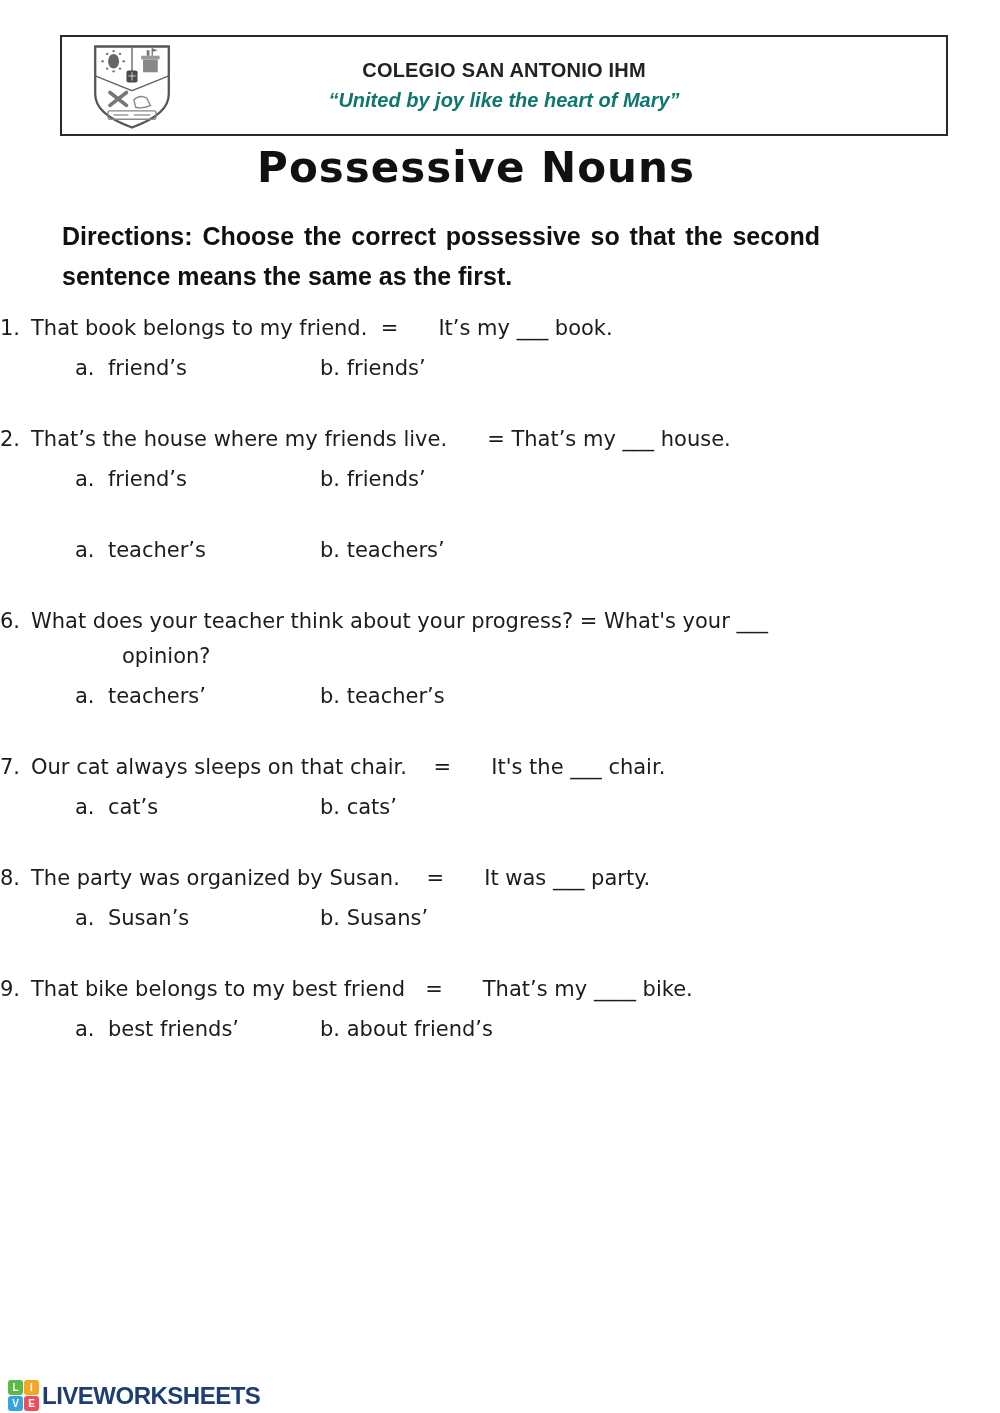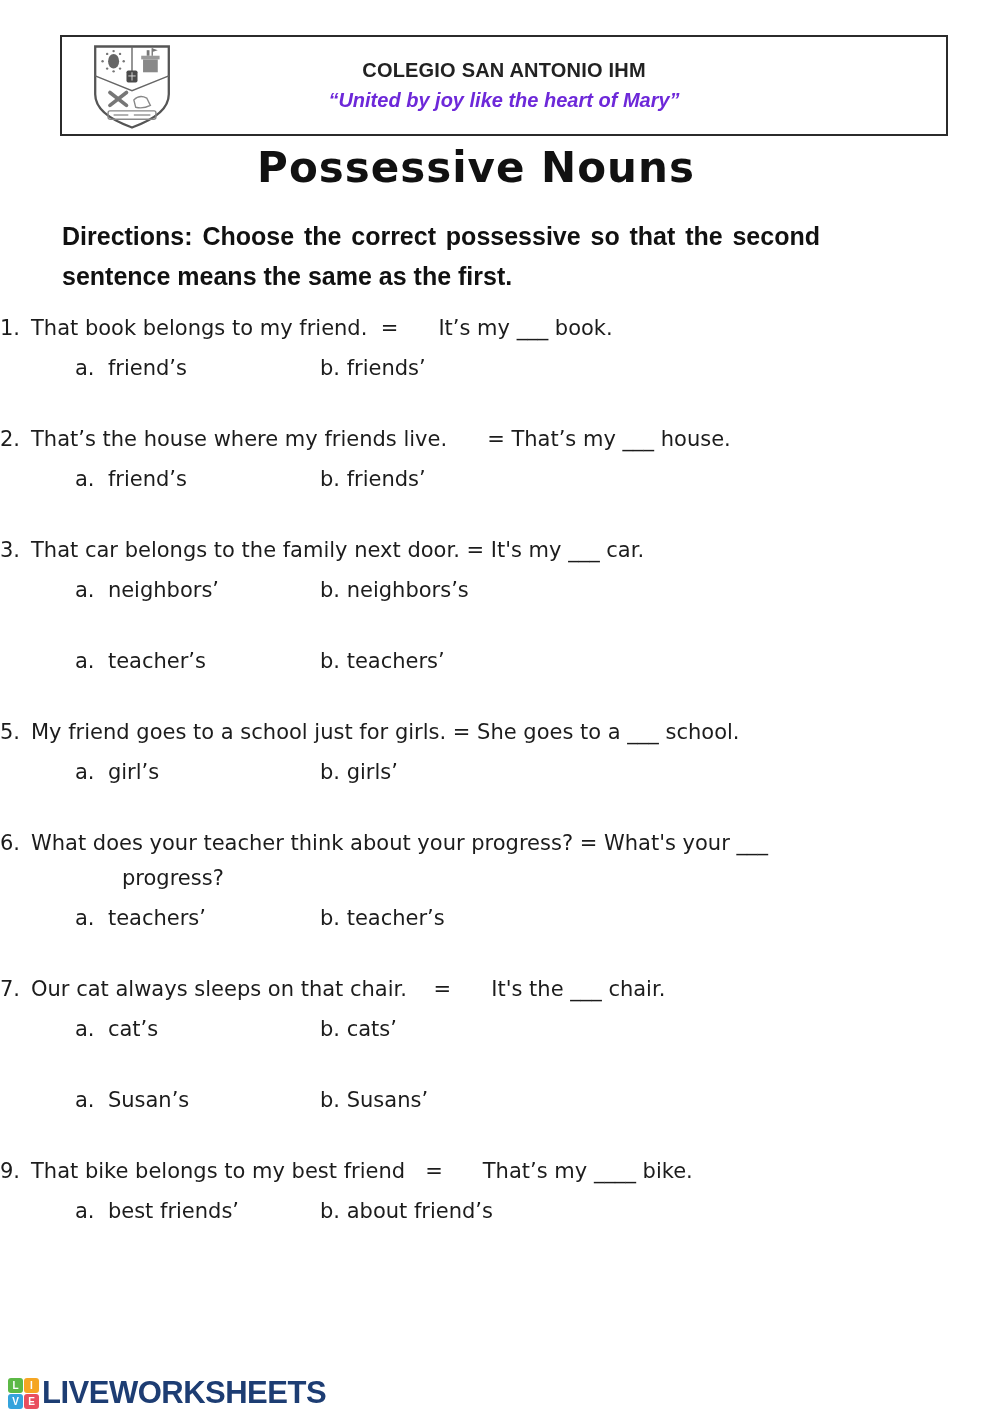--- a/index.html
+++ b/index.html
@@ -30,21 +30,21 @@
     display:flex; flex-direction:column; justify-content:center; align-items:center;
     text-align:center;
   }
   .school-name{
     font-family:"Liberation Sans",sans-serif;
     font-size:20px; font-weight:bold; color:#222;
     letter-spacing:0.2px;
   }
   .motto{
     font-family:"Liberation Sans",sans-serif;
-    font-size:20px; font-weight:bold; font-style:italic; color:#6d28d9;
+    font-size:20px; font-weight:bold; font-style:italic; color:#0f766e;
     margin-top:7px;
   }
   
   .content{ position:absolute; left:0; top:0; width:952px; }
   .ws-title{
     margin-top:143px;
     text-align:center;
     font-size:42px;
     font-weight:bold;
     letter-spacing:1px;
@@ -89,21 +89,21 @@
   }
   .logo-sq{
     border-radius:3px;
     color:#fff;
     font-family:"Liberation Sans",sans-serif;
     font-size:10px; font-weight:bold;
     display:flex; align-items:center; justify-content:center;
   }
   .wordmark{
     font-family:"Liberation Sans",sans-serif;
-    font-size:31px; font-weight:800;
+    font-size:24px; font-weight:800;
     letter-spacing:-0.5px;
   }
 </style>
 </head>
 <body>
 
 <div class="page">
 
   <div class="header-box">
     <svg class="crest" viewBox="0 0 100 100">
@@ -163,46 +163,39 @@
       <div class="question">
         <div class="q-line"><span class="q-num">1.</span><span class="q-text">That book belongs to my friend.  =      It’s my ___ book.</span></div>
         <div class="q-options"><span class="opt-a">a.  friend’s</span><span class="opt-b">b. friends’</span></div>
       </div>
 
       <div class="question">
         <div class="q-line"><span class="q-num">2.</span><span class="q-text">That’s the house where my friends live.      = That’s my ___ house.</span></div>
         <div class="q-options"><span class="opt-a">a.  friend’s</span><span class="opt-b">b. friends’</span></div>
       </div>
 
-      <div class="question">
-        <div class="q-line"><span class="q-num">3.</span><span class="q-text">That car belongs to the family next door. = It's my ___ car.</span></div>
-        <div class="q-options"><span class="opt-a">a.  neighbors’</span><span class="opt-b">b. neighbors’s</span></div>
-      </div>
 
       <div class="question">
         <div class="q-options"><span class="opt-a">a.  teacher’s</span><span class="opt-b">b. teachers’</span></div>
       </div>
 
-      <div class="question">
-        <div class="q-line"><span class="q-num">5.</span><span class="q-text">My friend goes to a school just for girls. = She goes to a ___ school.</span></div>
-        <div class="q-options"><span class="opt-a">a.  girl’s</span><span class="opt-b">b. girls’</span></div>
-      </div>
 
       <div class="question">
         <div class="q-line"><span class="q-num">6.</span><span class="q-text">What does your teacher think about your progress? = What's your ___</span></div>
-        <div class="q-line2">progress?</div>
+        <div class="q-line2">opinion?</div>
         <div class="q-options"><span class="opt-a">a.  teachers’</span><span class="opt-b">b. teacher’s</span></div>
       </div>
 
       <div class="question">
         <div class="q-line"><span class="q-num">7.</span><span class="q-text">Our cat always sleeps on that chair.    =      It's the ___ chair.</span></div>
         <div class="q-options"><span class="opt-a">a.  cat’s</span><span class="opt-b">b. cats’</span></div>
       </div>
 
       <div class="question">
+        <div class="q-line"><span class="q-num">8.</span><span class="q-text">The party was organized by Susan.    =      It was ___ party.</span></div>
         <div class="q-options"><span class="opt-a">a.  Susan’s</span><span class="opt-b">b. Susans’</span></div>
       </div>
 
       <div class="question">
         <div class="q-line"><span class="q-num">9.</span><span class="q-text">That bike belongs to my best friend   =      That’s my ____ bike.</span></div>
         <div class="q-options"><span class="opt-a">a.  best friends’</span><span class="opt-b">b. about friend’s</span></div>
       </div>
 
     </div>
   </div>

